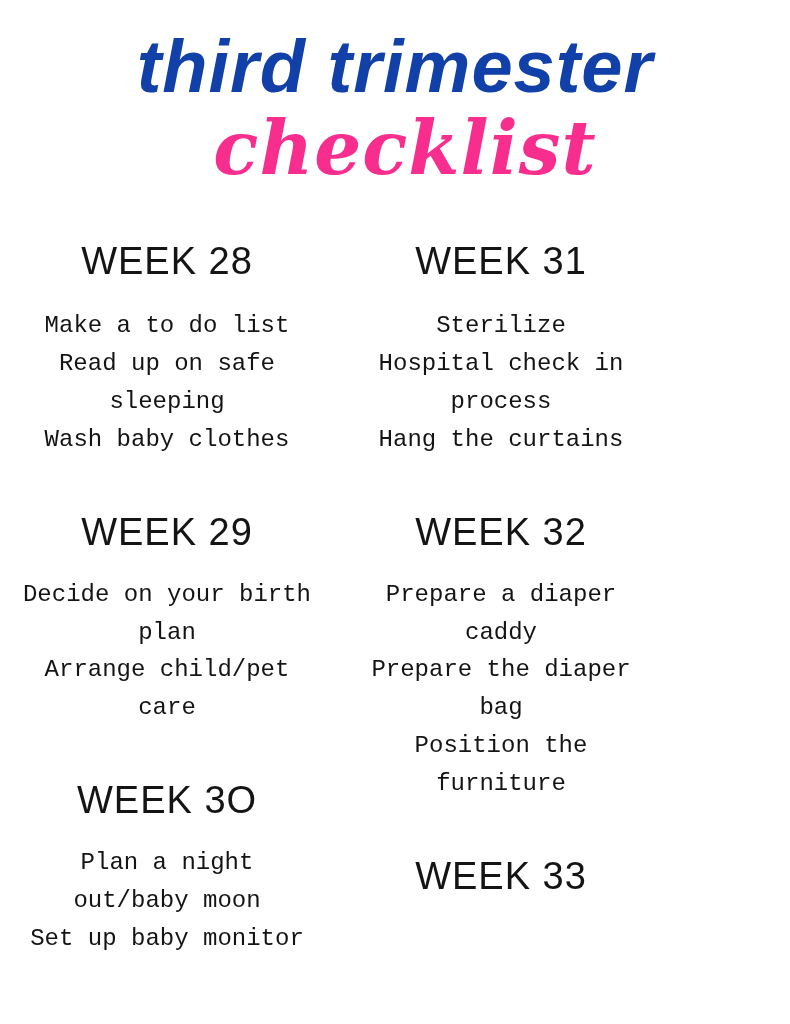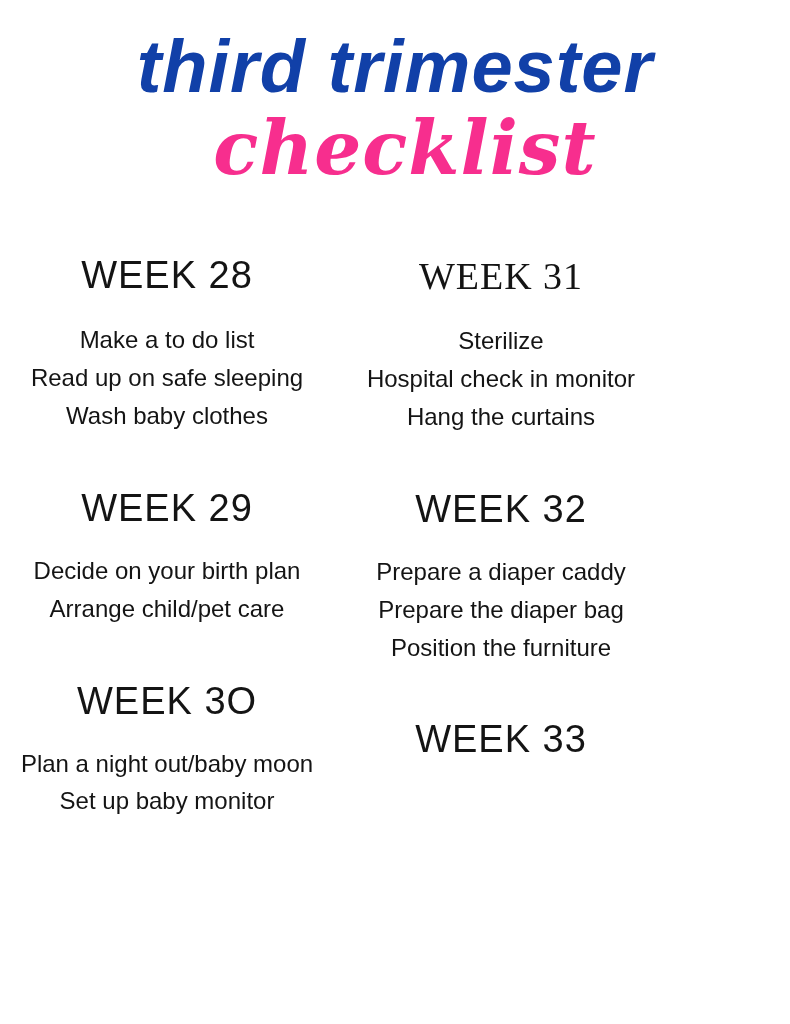--- a/index.html
+++ b/index.html
@@ -42,21 +42,21 @@
     font-size: 74px;
     line-height: 1.05;
     letter-spacing: 1px;
     color: #f72e8e;
     margin-top: 6px;
     white-space: nowrap;
     padding-left: 20px;
   }
   .grid {
     position: absolute;
-    top: 254px;
+    top: 240px;
     left: 0;
     width: 668px;
     display: flex;
   }
   .column {
     width: 395px;
     box-sizing: border-box;
   }
   .week-block {
     text-align: center;
@@ -64,33 +64,33 @@
   }
   .week-title {
     font-family: "Liberation Sans", sans-serif;
     font-weight: 400;
     font-size: 38px;
     letter-spacing: 1px;
     color: #141414;
     margin: 0 0 22px 0;
   }
   .week-items {
-    font-family: Liberation Sans, sans-serif;
+    font-family: Liberation Mono, monospace;
     font-size: 24px;
     line-height: 1.58;
     color: #141414;
     padding: 0 18px;
   }
   .week-item {
     margin: 0;
   }
   .spacer-1 { height: 44px; }
   .spacer-2 { height: 44px; }
   .col-left .week-block-1 .week-title { margin-bottom: 24px; }
-  .col-right .week-block-1 .week-title { margin-bottom: 24px; font-family: Liberation Serif, serif; }
+  .col-right .week-block-1 .week-title { margin-bottom: 24px; }
 </style>
 </head>
 <body>
 
 <div class="page">
 
   <div class="title-block">
     <div class="title-line-1">third trimester</div>
     <div class="title-line-2">checklist</div>
   </div>
@@ -129,21 +129,21 @@
       </div>
 
     </div>
 
     <div class="column col-right">
 
       <div class="week-block week-block-1">
         <div class="week-title">WEEK 31</div>
         <div class="week-items">
           <p class="week-item">Sterilize</p>
-          <p class="week-item">Hospital check in monitor</p>
+          <p class="week-item">Hospital check in process</p>
           <p class="week-item">Hang the curtains</p>
         </div>
       </div>
 
       <div class="spacer-1"></div>
 
       <div class="week-block week-block-2">
         <div class="week-title">WEEK 32</div>
         <div class="week-items">
           <p class="week-item">Prepare a diaper caddy</p>

